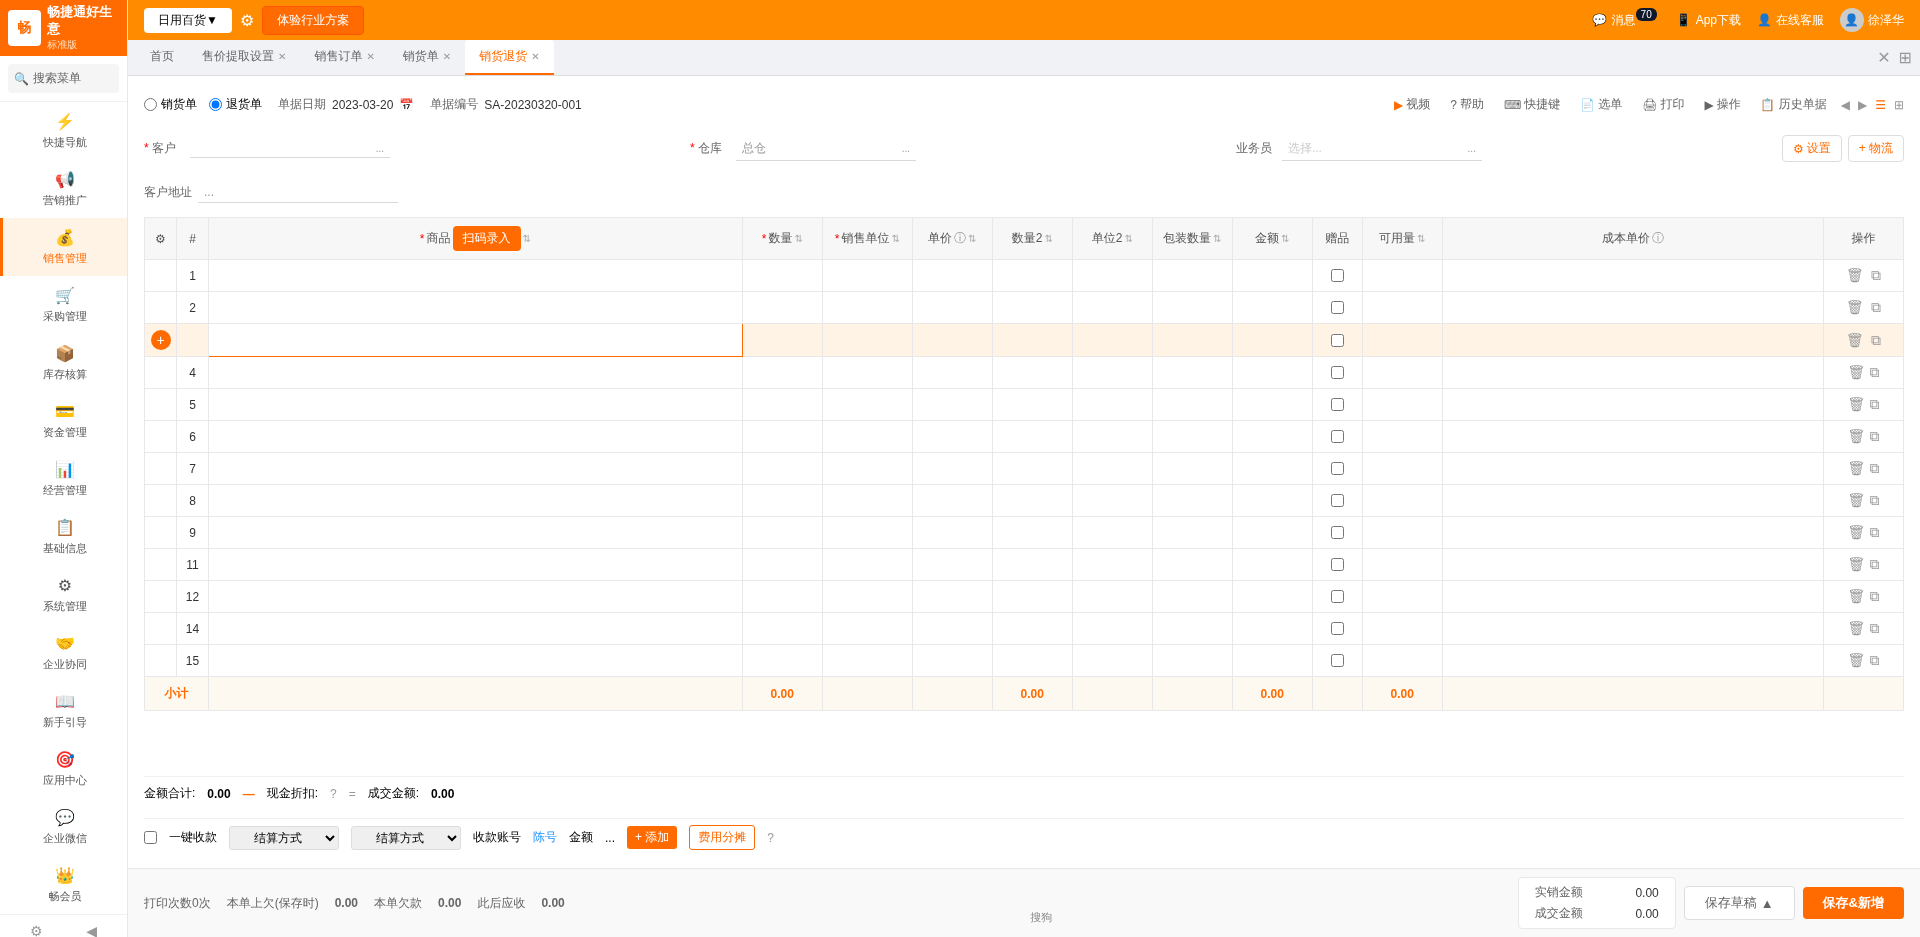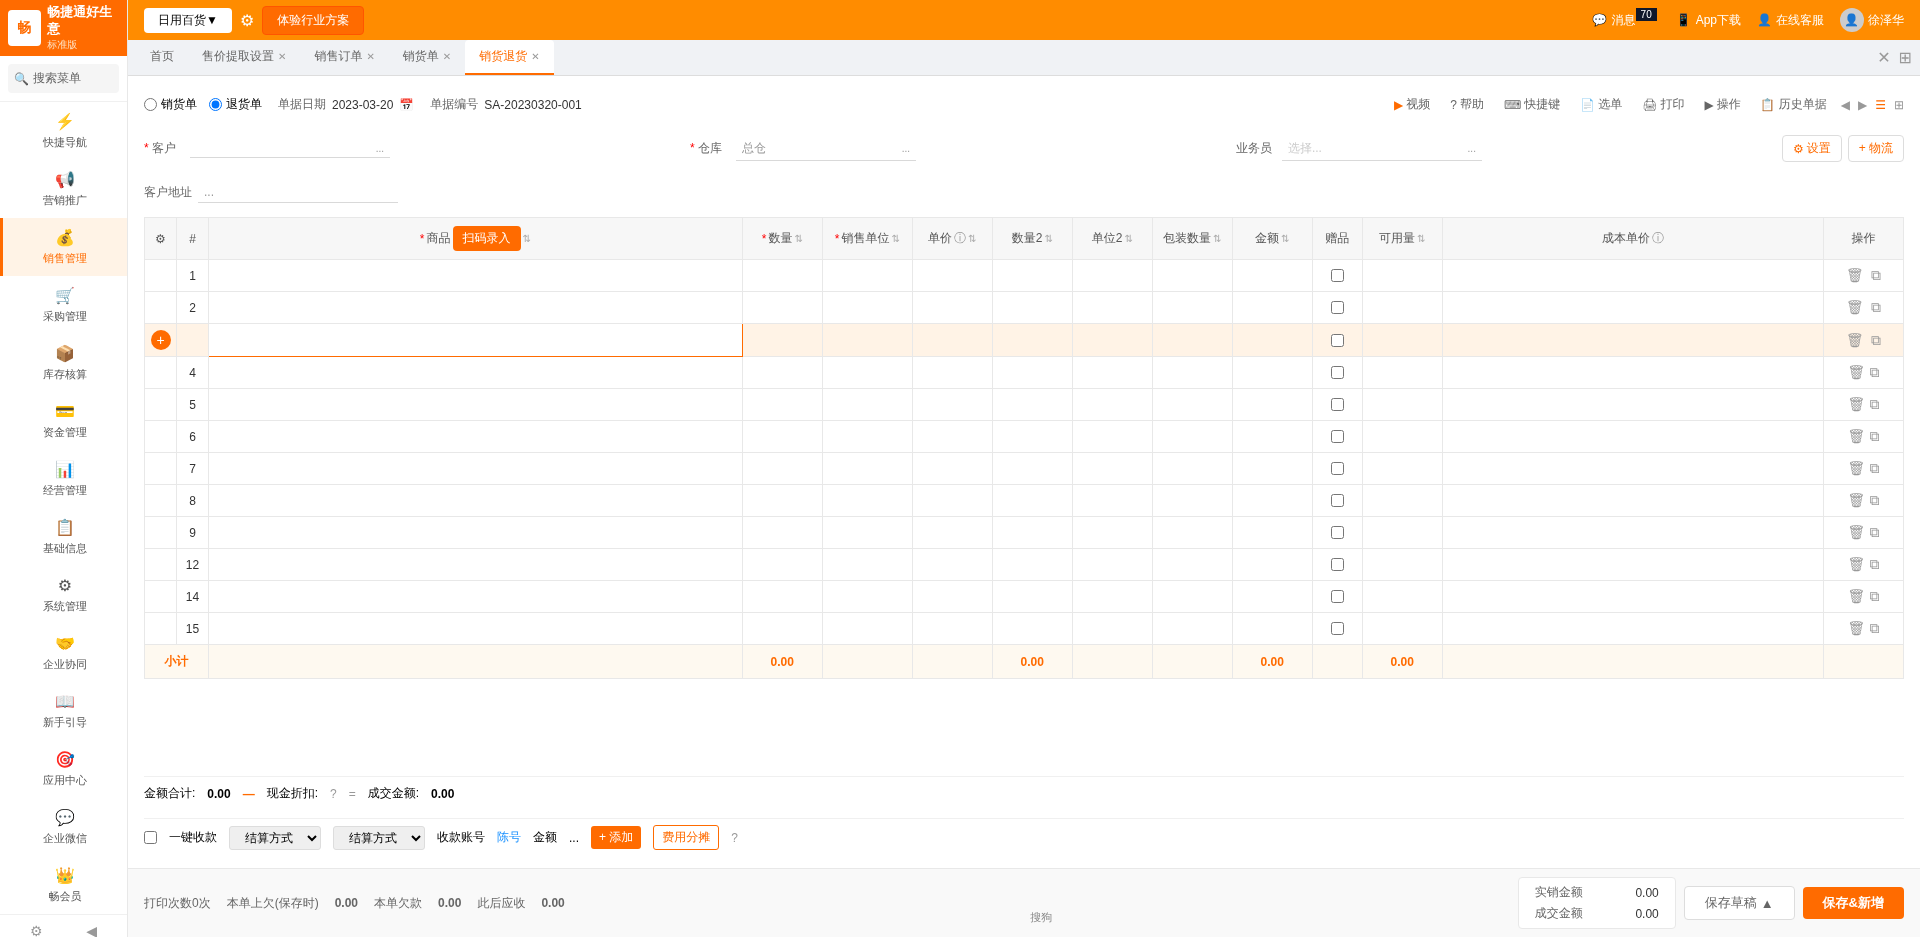--- a/index.html
+++ b/index.html
@@ -24,21 +24,21 @@
     .main { flex: 1; display: flex; flex-direction: column; height: 937px; overflow: hidden; }
 
     
     .topbar { height: 40px; background: #ff8c00; display: flex; align-items: center; justify-content: space-between; padding: 0 16px; }
     .topbar-left { display: flex; align-items: center; gap: 8px; }
     .topbar-select { background: white; border: none; border-radius: 4px; padding: 4px 14px; font-size: 12px; cursor: pointer; display: flex; align-items: center; }
     .topbar-settings { color: white; font-size: 16px; cursor: pointer; }
     .topbar-btn { background: #ff6b00; color: white; border: 1px solid #ff5500; border-radius: 4px; padding: 5px 14px; font-size: 12px; cursor: pointer; }
     .topbar-right { display: flex; align-items: center; gap: 16px; color: white; font-size: 12px; }
     .topbar-right-item { display: flex; align-items: center; gap: 4px; cursor: pointer; }
-    .badge { background: #0f172a; color: white; border-radius: 0; padding: 1px 5px; font-size: 10px; position: relative; top: -6px; left: -4px; }
+    .badge { background: #0f172a; color: white; border-radius: 6px; padding: 1px 5px; font-size: 10px; position: relative; top: -6px; left: -4px; }
     .user-avatar { width: 24px; height: 24px; border-radius: 50%; background: #ccc; display: flex; align-items: center; justify-content: center; font-size: 12px; }
 
     
     .tabbar { height: 36px; background: #f0f2f5; display: flex; align-items: center; border-bottom: 1px solid #ddd; padding-left: 8px; }
     .tab { padding: 8px 14px; font-size: 12px; cursor: pointer; color: #666; border-bottom: 2px solid transparent; display: flex; align-items: center; gap: 4px; }
     .tab.active { color: #ff6b00; border-bottom-color: #ff6b00; background: white; border-top-left-radius: 4px; border-top-right-radius: 4px; }
     .tab-close { color: #999; font-size: 10px; cursor: pointer; }
 
     
     .content { flex: 1; background: white; overflow-y: auto; padding: 12px 16px; display: flex; flex-direction: column; gap: 8px; }
@@ -80,21 +80,21 @@
 
     
     .bottom-summary { padding: 8px 0; border-top: 1px solid #f0f0f0; display: flex; align-items: center; gap: 12px; font-size: 12px; }
     .summary-minus { color: #ff6b00; font-weight: bold; }
     .summary-equals { color: #999; }
     .help-icon { color: #999; cursor: pointer; }
 
     
     .payment-row { display: flex; align-items: center; gap: 12px; padding: 6px 0; border-top: 1px solid #f0f0f0; font-size: 12px; }
     .payment-checkbox { cursor: pointer; }
-    .payment-select { border: 1px solid #ddd; border-radius: 3px; padding: 3px 11px; font-size: 12px; cursor: pointer; }
+    .payment-select { border: 1px solid #ddd; border-radius: 3px; padding: 3px 20px; font-size: 12px; cursor: pointer; }
     .payment-link { color: #1890ff; cursor: pointer; }
     .add-btn { background: #ff6b00; color: white; border: none; border-radius: 3px; padding: 3px 8px; cursor: pointer; font-size: 12px; display: flex; align-items: center; gap: 3px; }
     .fenyong-btn { background: #fff; border: 1px solid #ff6b00; color: #ff6b00; border-radius: 3px; padding: 3px 8px; cursor: pointer; font-size: 12px; }
     .help-btn { color: #999; cursor: pointer; }
 
     
     .footer { padding: 8px 16px; background: #f9f9f9; border-top: 1px solid #e8e8e8; display: flex; align-items: center; justify-content: space-between; font-size: 12px; }
     .footer-left { display: flex; align-items: center; gap: 16px; color: #666; }
     .footer-center { display: flex; align-items: center; gap: 8px; margin-top: 28px; }
     .footer-right { display: flex; align-items: center; gap: 8px; }
@@ -632,20 +632,40 @@
                 <div class="checkbox-cell">
                   <input type="checkbox" style="">
                 </div>
               </td>
               <td></td>
               <td></td>
               <td><span class="table-action-btn">🗑</span><span class="table-action-btn">⧉</span></td>
             </tr>
           <tr>
               <td></td>
+              <td class="row-num">11</td>
+              <td></td>
+              <td></td>
+              <td></td>
+              <td></td>
+              <td></td>
+              <td></td>
+              <td></td>
+              <td></td>
+              <td>
+                <div class="checkbox-cell">
+                  <input type="checkbox" style="">
+                </div>
+              </td>
+              <td></td>
+              <td></td>
+              <td><span class="table-action-btn">🗑</span><span class="table-action-btn">⧉</span></td>
+            </tr>
+          <tr>
+              <td></td>
               <td class="row-num">12</td>
               <td></td>
               <td></td>
               <td></td>
               <td></td>
               <td></td>
               <td></td>
               <td></td>
               <td></td>
               <td>

